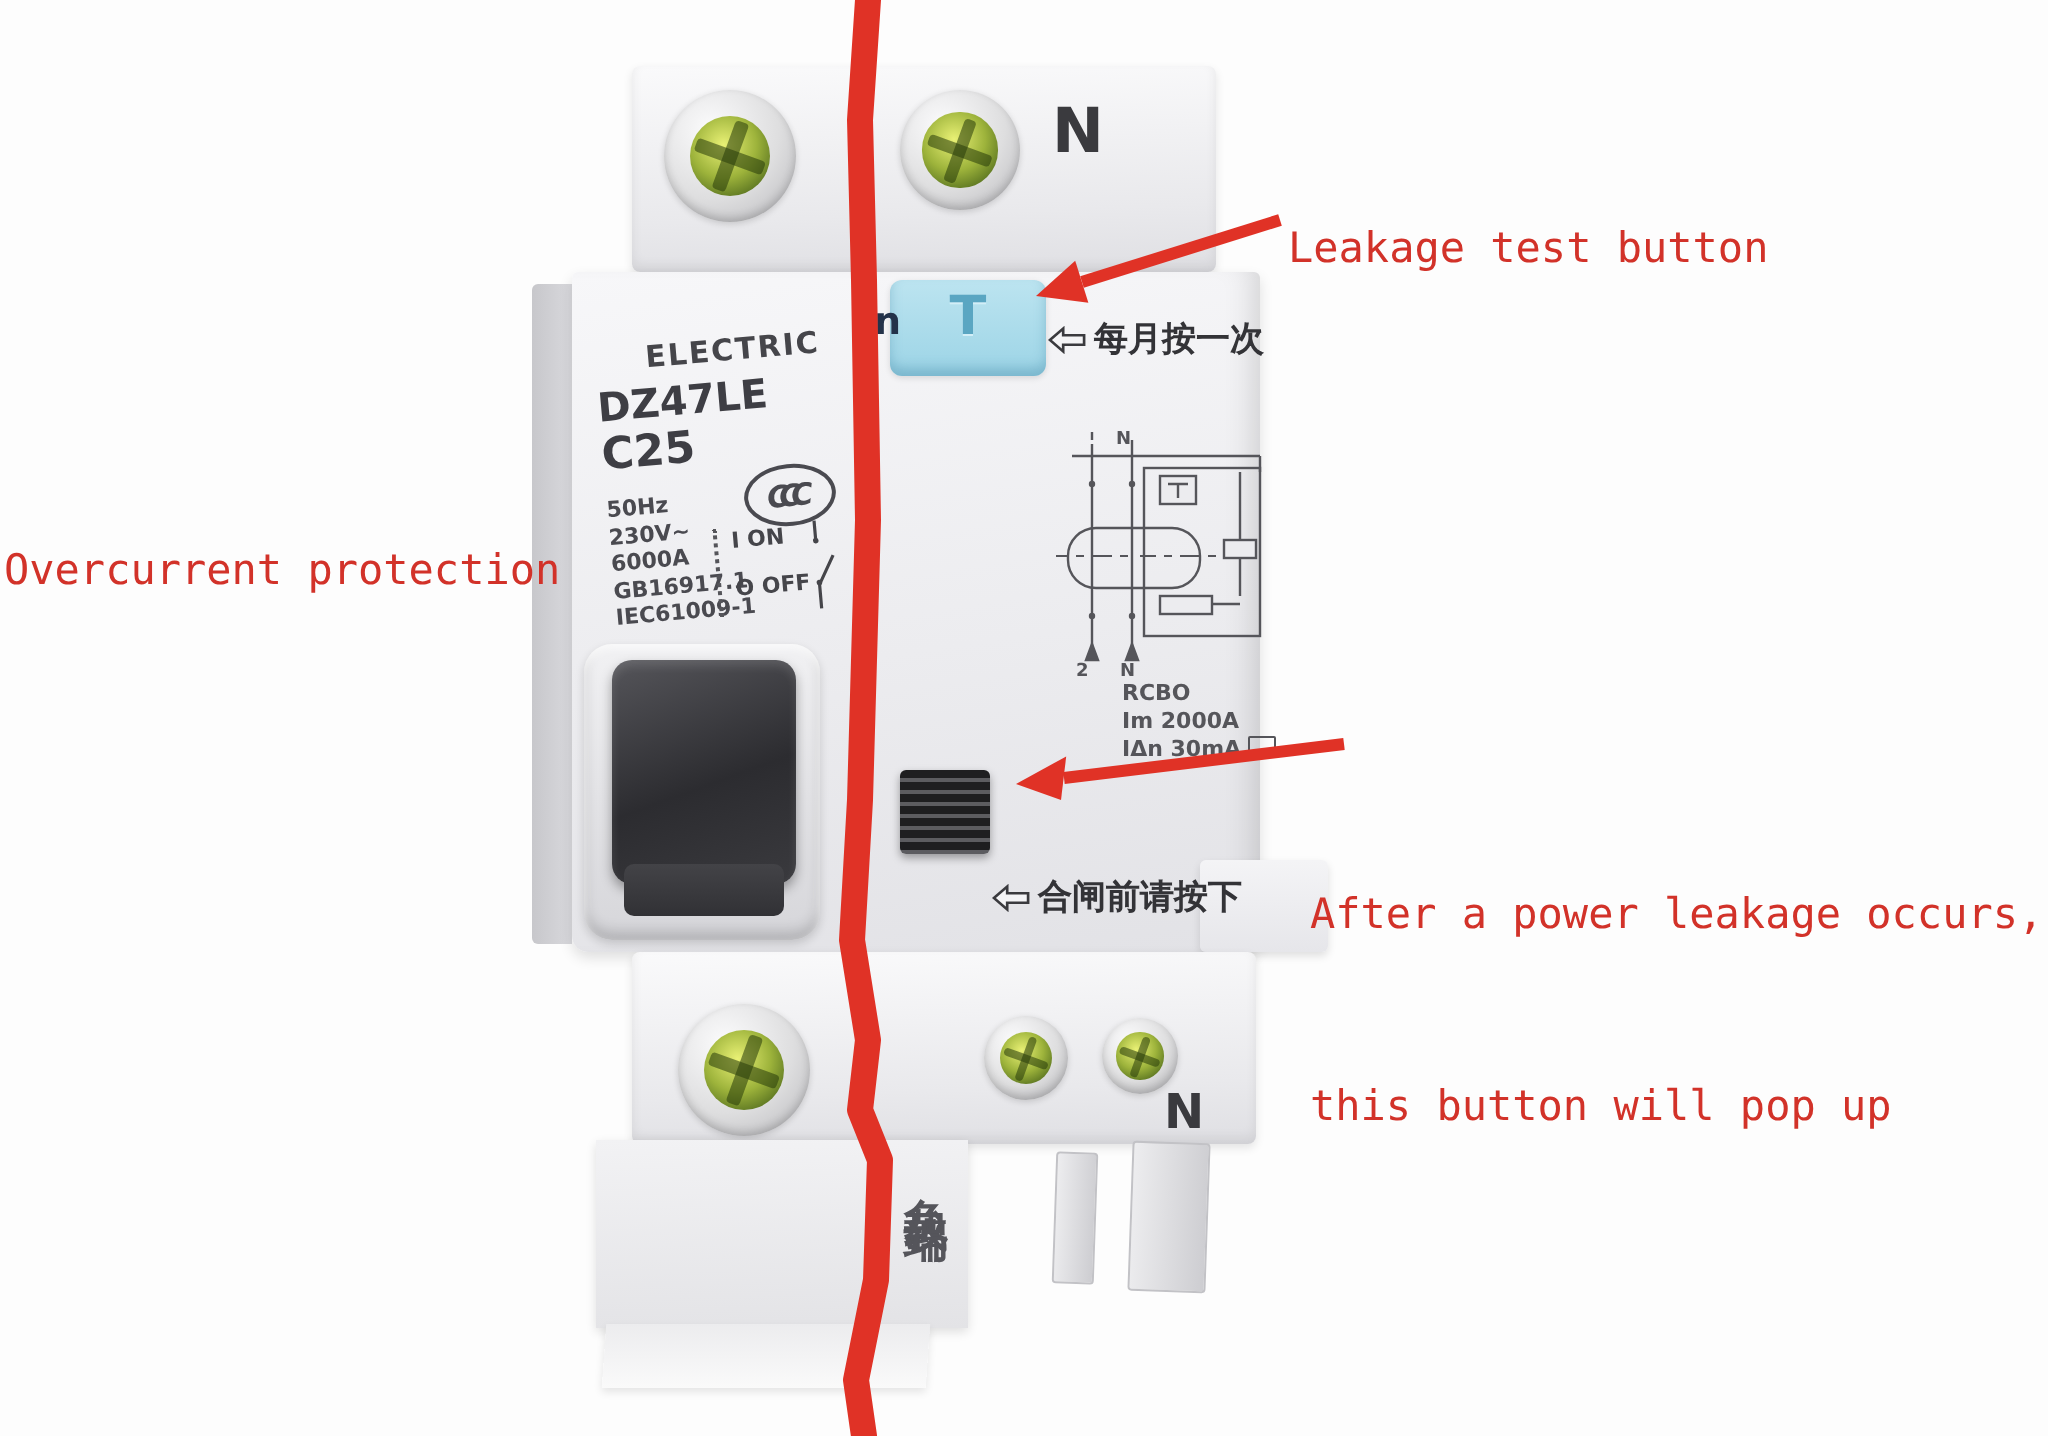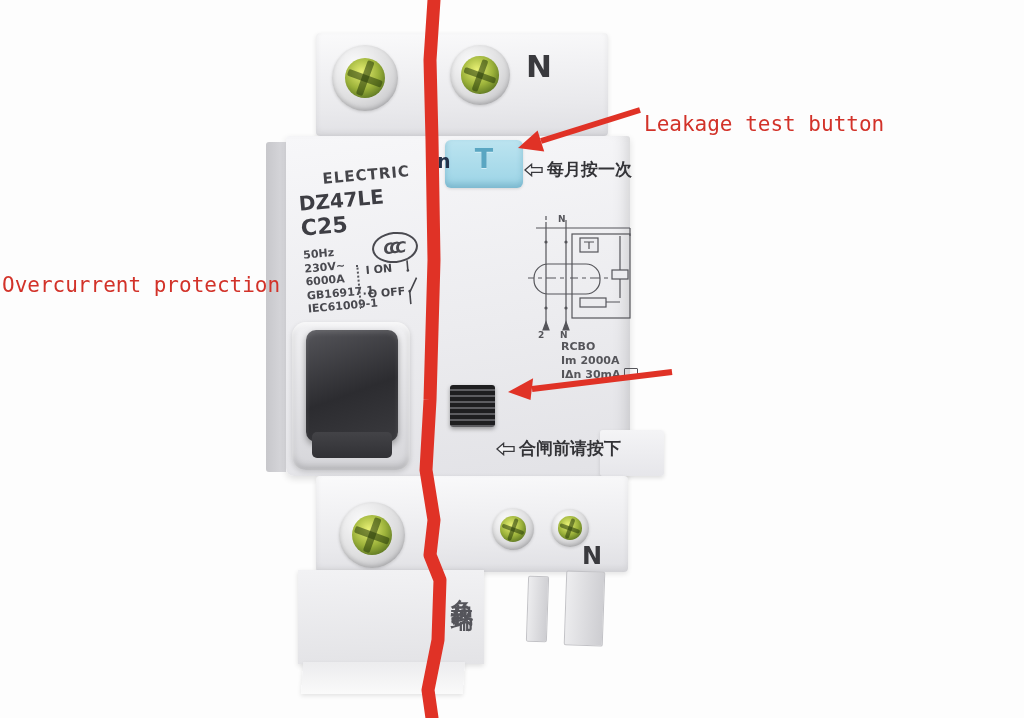--- a/index.html
+++ b/index.html
@@ -214,14 +214,18 @@
       <polygon points="518,148 537.6,130.4 544.2,151.4" fill="#e03226"></polygon>
     </g>
     <g>
       <line x1="672" y1="372" x2="532" y2="389" stroke="#e03226" stroke-width="6"></line>
       <polygon points="508,392 530.5,400 533.1,378.2" fill="#e03226"></polygon>
     </g>
   </svg>
 
   <div class="red-text t-leak">Leakage test button</div>
   <div class="red-text t-over">Overcurrent protection</div>
+  <div class="red-text t-pop">
+    <div>After a power leakage occurs,</div>
+    <div>this button will pop up</div>
+  </div>
 
 </div>
 
 </body></html>

